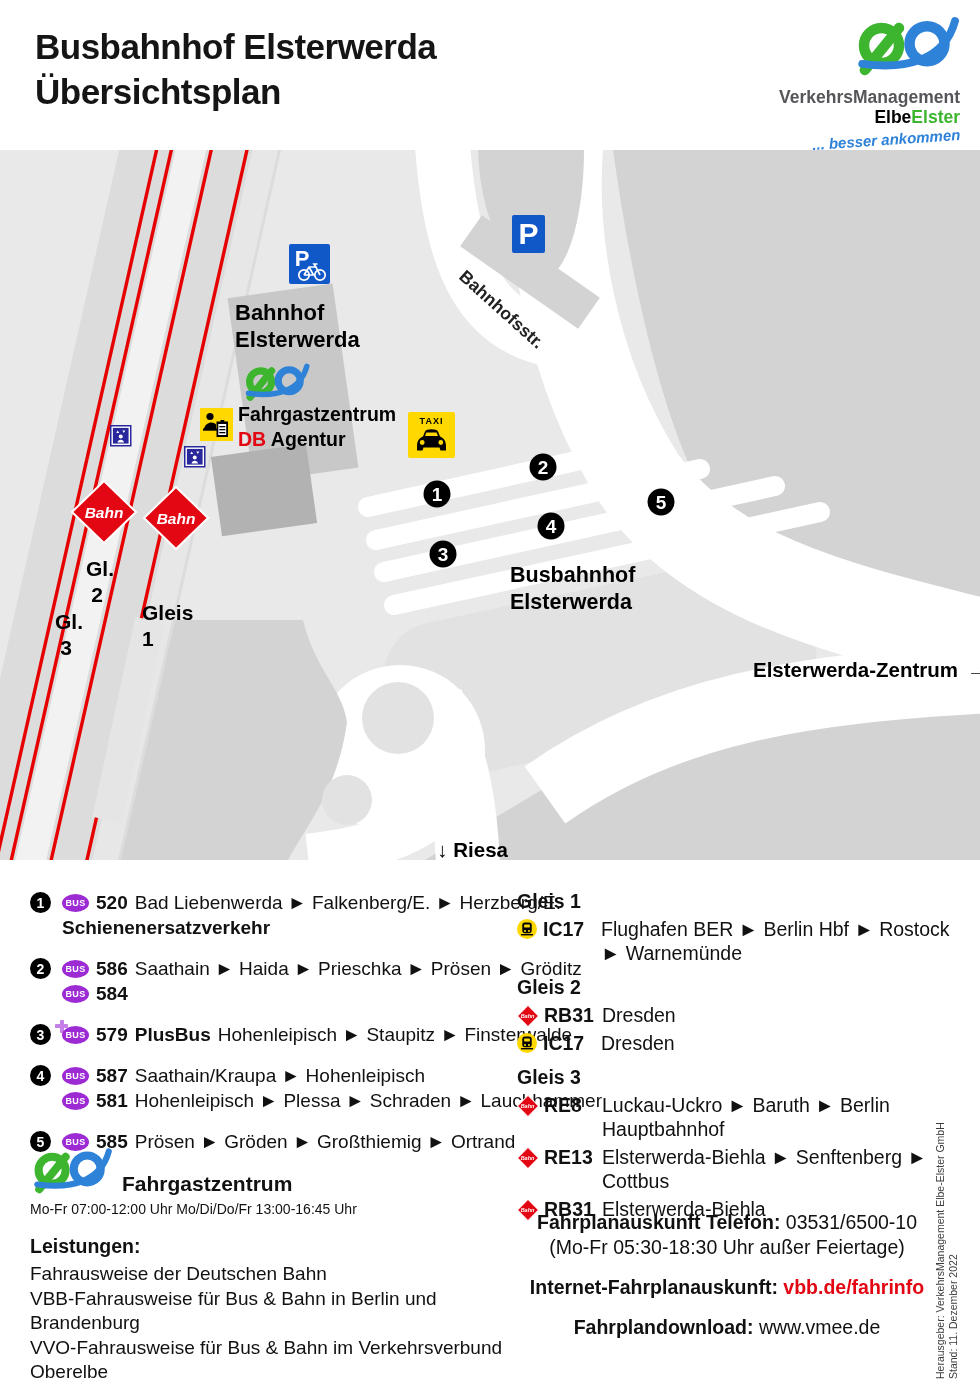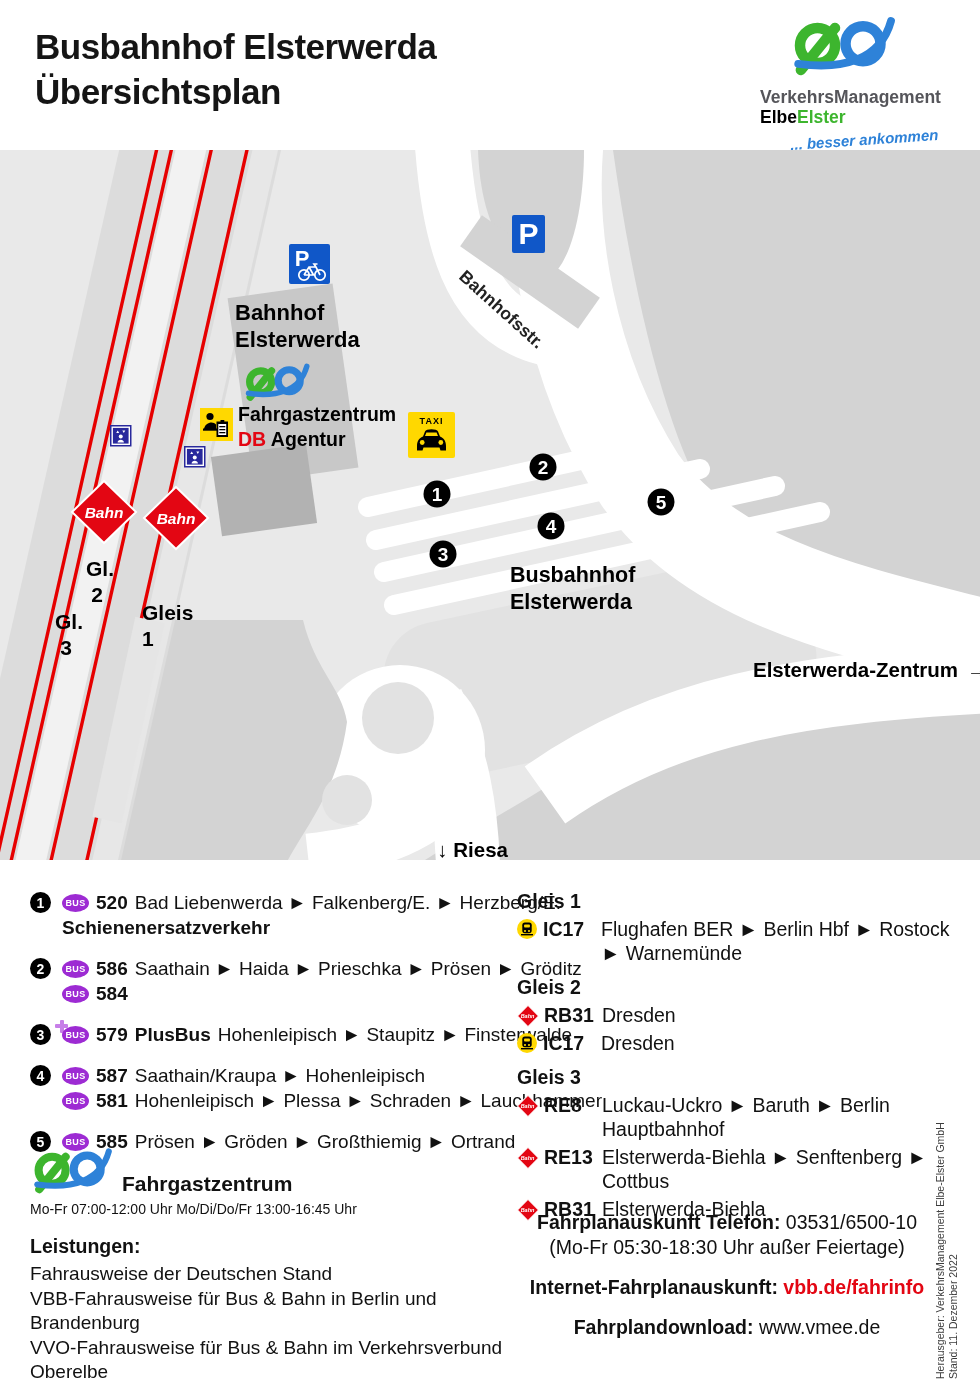--- a/index.html
+++ b/index.html
@@ -4,21 +4,21 @@
 <style>
   html,body{margin:0;padding:0;}
   body{
     width:980px;height:1386px;position:relative;background:#fff;
     font-family:"Liberation Sans","DejaVu Sans",sans-serif;color:#111;
     overflow:hidden;
   }
   
   .title{position:absolute;left:35px;top:24px;font-size:35px;line-height:45px;
     font-weight:bold;color:#151515;letter-spacing:-0.5px;}
-  .brand{position:absolute;left:760px;top:14px;width:200px;text-align:left;}
+  .brand{position:absolute;left:760px;top:14px;width:200px;text-align:right;}
   .brand .glyph{margin-left:28px;}
   .brand .l1{font-size:17.5px;font-weight:bold;color:#55555a;line-height:19px;}
   .brand .l2{font-size:17.5px;font-weight:bold;line-height:20px;}
   .brand .blue{color:#000000;} .brand .green{color:#3db52e;}
   .brand .slogan{display:inline-block;margin-top:4px;margin-left:30px;font-size:15px;
     font-style:italic;font-weight:bold;color:#2e82d8;transform:rotate(-4deg);}
   
   .map{position:absolute;left:0;top:150px;width:980px;height:710px;}
   
   .legend-left{position:absolute;left:30px;top:890px;width:475px;}
@@ -396,21 +396,21 @@
       <path d="M13,64 L52,16" stroke="#3db52e" stroke-width="12" stroke-linecap="round" fill="none"></path>
       <circle cx="32" cy="36" r="20" stroke="#3db52e" stroke-width="12" fill="none"></circle>
       <circle cx="84" cy="34" r="20" stroke="#2e82d8" stroke-width="12" fill="none"></circle>
       <path d="M116,8 C104,52 62,64 10,57" stroke="#2e82d8" stroke-width="9" stroke-linecap="round" fill="none"></path>
     </svg>
     <span class="fgz-title">Fahrgastzentrum</span>
   </div>
   <div class="fgz-hours">Mo-Fr 07:00-12:00 Uhr Mo/Di/Do/Fr 13:00-16:45 Uhr</div>
   <div class="leist-title">Leistungen:</div>
   <ul class="leist">
-    <li>Fahrausweise der Deutschen Stand</li>
+    <li>Fahrausweise der Deutschen Bahn</li>
     <li>VBB-Fahrausweise für Bus &amp; Bahn in Berlin und Brandenburg</li>
     <li>VVO-Fahrausweise für Bus &amp; Bahn im Verkehrsverbund Oberelbe</li>
 
   </ul>
 </div>
 
 <div class="contact">
   <div class="blk">
     <div><b>Fahrplanauskunft Telefon:</b><span> 03531/6500-10</span></div>
     <div>(Mo-Fr 05:30-18:30 Uhr außer Feiertage)</div>

